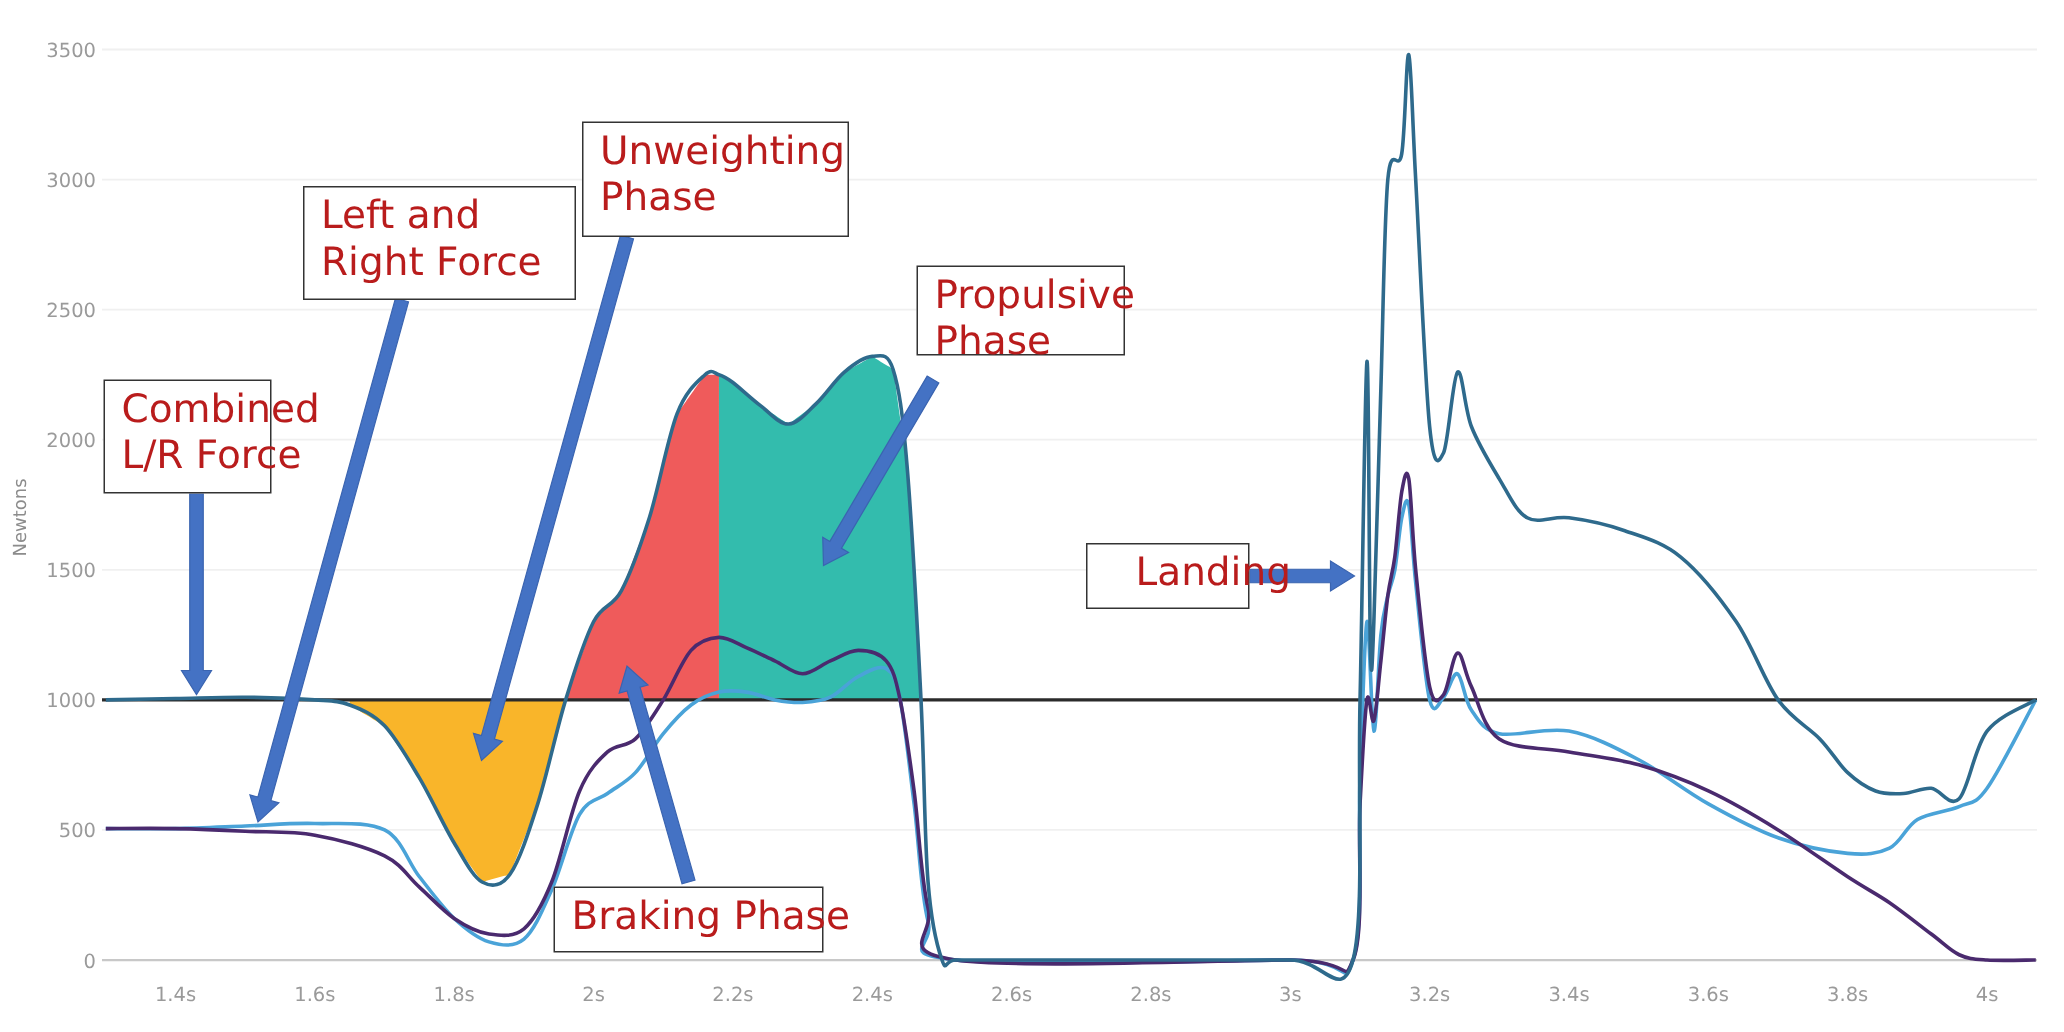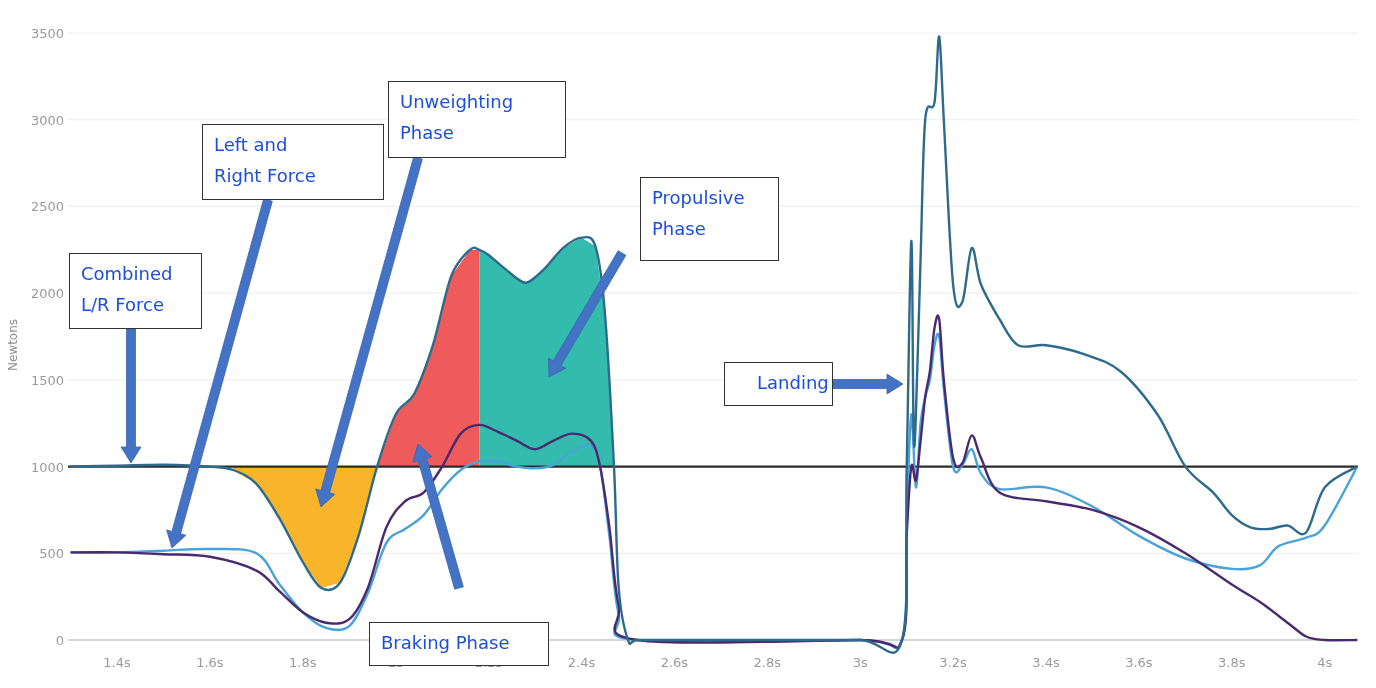--- a/index.html
+++ b/index.html
@@ -3,21 +3,21 @@
 <meta charset="utf-8">
 <style>
   html, body { margin: 0; padding: 0; background: #ffffff; }
   body { width: 1376px; height: 688px; overflow: hidden; position: relative;
          font-family: "Liberation Sans", sans-serif; }
   #chart { position: absolute; left: 0; top: 0; width: 1376px; height: 688px; }
   .ytick { font-family: "DejaVu Sans", sans-serif; font-size: 13px; fill: #9a9a9a; }
   .xtick { font-family: "DejaVu Sans", sans-serif; font-size: 13px; fill: #9a9a9a; }
   .ylabel { font-family: "DejaVu Sans", sans-serif; font-size: 12px; fill: #8c8c8c; }
   .callout { position: absolute; background: #ffffff; border: 1.5px solid #333333;
-             color: #1d4ed8; font-family: "DejaVu Sans", sans-serif; font-size: 18px;
+             color: #b91c1c; font-family: "DejaVu Sans", sans-serif; font-size: 26px;
              line-height: 31px; padding: 4px 10px 6px 11px; box-sizing: border-box; white-space: pre; }
 </style>
 </head>
 <body>
 
 <svg id="chart" xmlns="http://www.w3.org/2000/svg" width="1376" height="688" viewBox="0 0 1376 688">
   <g id="grid">
       <line x1="68" x2="1358" y1="640" y2="640" stroke="#c8c8c8" stroke-width="1.5"></line>
       <line x1="68" x2="1358" y1="553.2857142857143" y2="553.2857142857143" stroke="#f0f0f0" stroke-width="1.2"></line>
       <line x1="68" x2="1358" y1="466.57142857142856" y2="466.57142857142856" stroke="#f0f0f0" stroke-width="1.2"></line>
@@ -70,22 +70,22 @@
   <g id="arrows">
       <path d="M126.5,329 L126.5,447 L121,447 L131,463 L141,447 L135.5,447 L135.5,329 Z" fill="#4472c4" stroke="#3a64b0" stroke-width="0.8"></path>
       <path d="M263.6620332180727,198.80331950843384 L171.9168971880857,531.3794376171367 L166.61493778795227,529.9168281274448 L172,548 L185.89479015207377,535.235408089961 L180.59283075194034,533.7727986002691 L272.3379667819273,201.19668049156616 Z" fill="#4472c4" stroke="#3a64b0" stroke-width="0.8"></path>
       <path d="M413.6643474349998,156.79496189454147 L320.94892736551895,490.37930833009625 L315.6497964527409,488.9064839789803 L321,507 L334.91936340829744,494.26220889212925 L329.62023249551936,492.7893845410133 L422.3356525650002,159.20503810545853 Z" fill="#4472c4" stroke="#3a64b0" stroke-width="0.8"></path>
       <path d="M618.1221002156447,250.7170428688876 L553.2392811262665,360.9289547467353 L548.4996258342767,358.1386738087091 L549,377 L565.734735986967,368.2851499469864 L560.9950806949772,365.49486900896017 L625.8778997843553,255.2829571311124 Z" fill="#4472c4" stroke="#3a64b0" stroke-width="0.8"></path>
       <path d="M833,388.5 L887,388.5 L887,394 L903,384 L887,374 L887,379.5 L833,379.5 Z" fill="#4472c4" stroke="#3a64b0" stroke-width="0.8"></path>
       <path d="M463.32799011278684,586.7677250373315 L426.70941220227473,458.15613432724024 L431.9991778956808,456.6500204839788 L418,444 L412.763666283295,462.1267980958386 L418.05343197670106,460.6206842525771 L454.67200988721316,589.2322749626685 Z" fill="#4472c4" stroke="#3a64b0" stroke-width="0.8"></path>
     </g>
 </svg>
 
-<div class="callout" style="left:69px;top:253px;width:133px;height:76px;">Combined
+<div class="callout" style="left:69px;top:253px;width:112px;height:76px;">Combined
 L/R Force</div>
 <div class="callout" style="left:202px;top:124px;width:182px;height:76px;">Left and
 Right Force</div>
 <div class="callout" style="left:388px;top:81px;width:178px;height:77px;">Unweighting
 Phase</div>
-<div class="callout" style="left:640px;top:177px;width:139px;height:84px;">Propulsive
+<div class="callout" style="left:611px;top:177px;width:139px;height:60px;">Propulsive
 Phase</div>
 <div class="callout" style="left:724px;top:362px;width:109px;height:44px;padding-left:32px;">Landing</div>
-<div class="callout" style="left:369px;top:622px;width:180px;height:44px;">Braking Phase</div>
+<div class="callout" style="left:369px;top:591px;width:180px;height:44px;">Braking Phase</div>
 
 </body></html>

